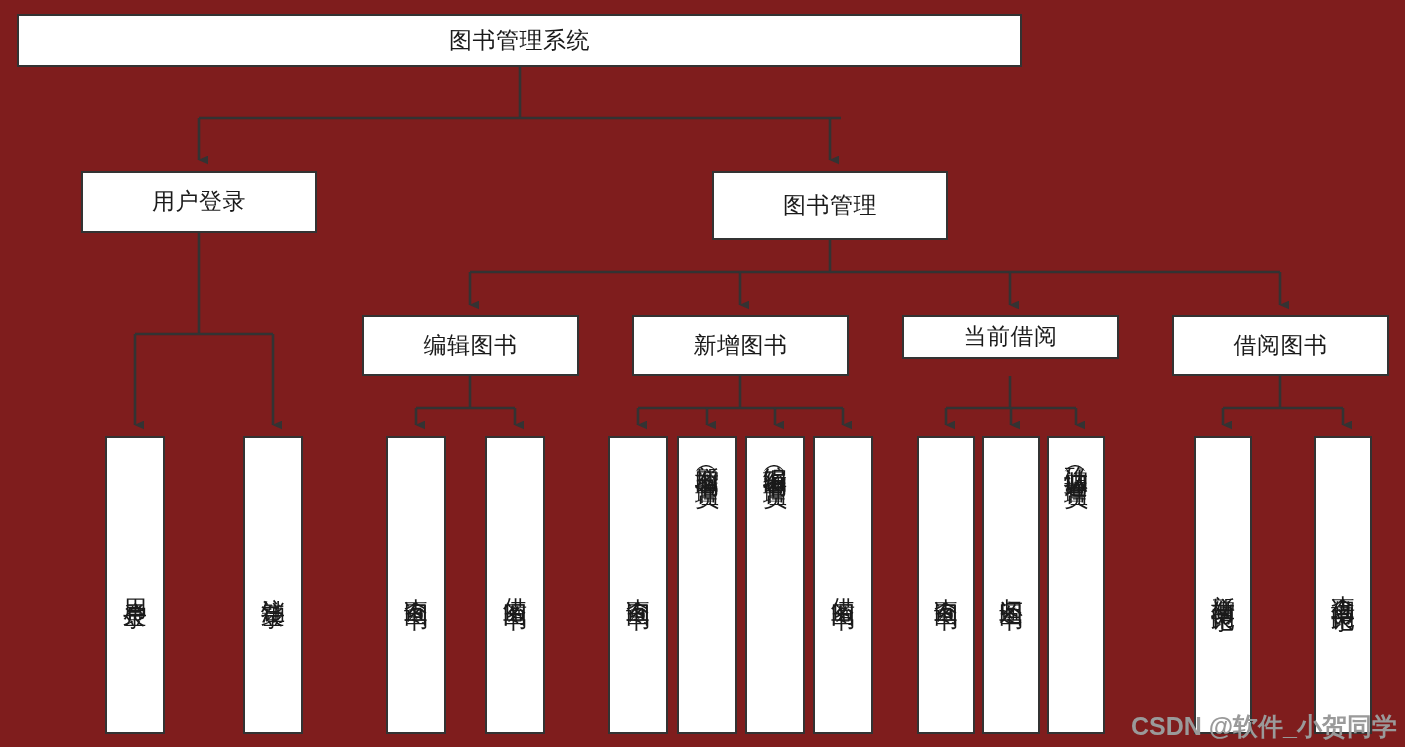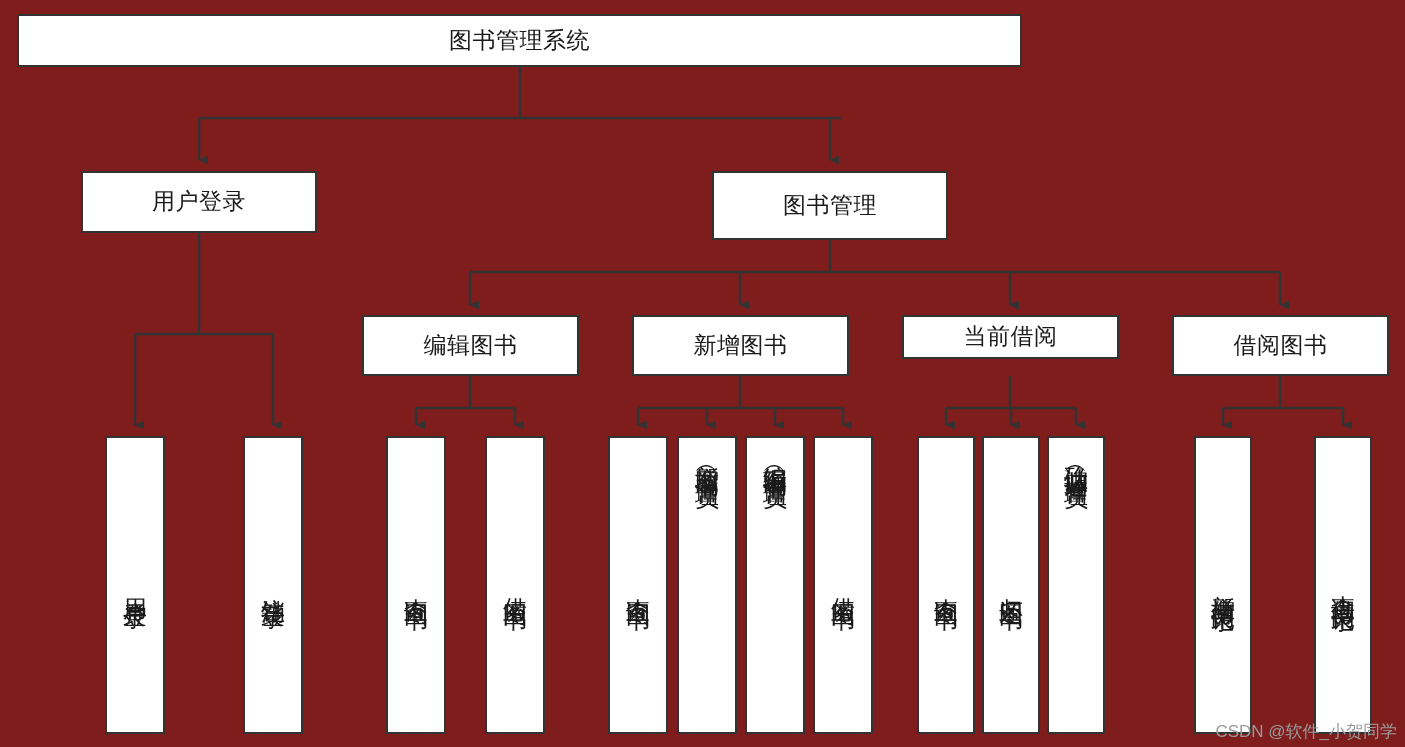--- a/index.html
+++ b/index.html
@@ -59,24 +59,25 @@
     line-height: 1;
   }
   .node.vertical.centered {
     align-items: center;
     padding-top: 0;
   }
   .watermark {
     position: absolute;
     right: 8px;
     bottom: 4px;
-    font-size: 17px;
+    font-size: 25px;
     color: #9a9a9a;
     white-space: nowrap;
     user-select: none;
+    font-weight: bold;
   }
 </style>
 </head>
 <body>
 
 <div id="diagram-root">
 
   <svg class="connectors" viewBox="0 0 1405 747" xmlns="http://www.w3.org/2000/svg">
     <defs>
       <marker id="arrowhead" markerWidth="9" markerHeight="10" refX="4.5" refY="9.3" orient="auto" markerUnits="userSpaceOnUse">

